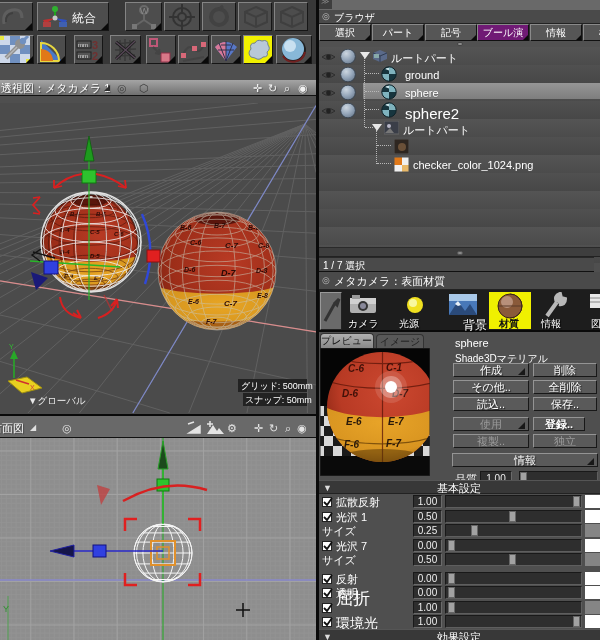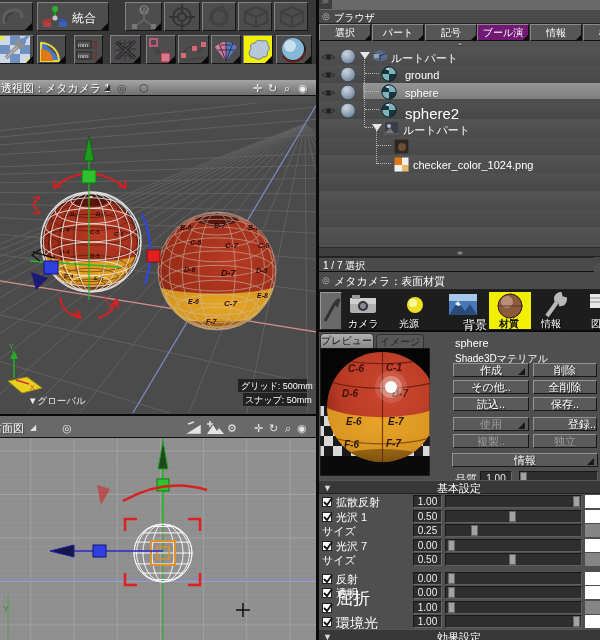--- a/index.html
+++ b/index.html
@@ -899,21 +899,21 @@
 </svg>
 <span class="abs" style="left:136px;top:337px;color:#fff;font-size:11px">sphere</span>
 <span class="abs" style="left:136px;top:352px;color:#fff;font-size:10px">Shade3Dマテリアル</span>
 <div class="abs" style="left:134px;top:363px;width:76px;height:14px;background:#5a5a5a;border-top:1px solid #949494;border-left:1px solid #949494;border-right:1px solid #181818;border-bottom:1px solid #181818;color:#fff;font-size:11px;text-align:center;line-height:13px;text-shadow:1px 1px 1px #222;">作成<div style="position:absolute;right:3px;top:4px;width:0;height:0;border-left:7px solid transparent;border-bottom:7px solid #181818"></div></div>
       <div class="abs" style="left:214px;top:363px;width:64px;height:14px;background:#5a5a5a;border-top:1px solid #949494;border-left:1px solid #949494;border-right:1px solid #181818;border-bottom:1px solid #181818;color:#fff;font-size:11px;text-align:center;line-height:13px;text-shadow:1px 1px 1px #222;">削除</div>
       <div class="abs" style="left:134px;top:380px;width:76px;height:14px;background:#5a5a5a;border-top:1px solid #949494;border-left:1px solid #949494;border-right:1px solid #181818;border-bottom:1px solid #181818;color:#fff;font-size:11px;text-align:center;line-height:13px;text-shadow:1px 1px 1px #222;">その他..</div>
       <div class="abs" style="left:214px;top:380px;width:64px;height:14px;background:#5a5a5a;border-top:1px solid #949494;border-left:1px solid #949494;border-right:1px solid #181818;border-bottom:1px solid #181818;color:#fff;font-size:11px;text-align:center;line-height:13px;text-shadow:1px 1px 1px #222;">全削除</div>
       <div class="abs" style="left:134px;top:397px;width:76px;height:14px;background:#5a5a5a;border-top:1px solid #949494;border-left:1px solid #949494;border-right:1px solid #181818;border-bottom:1px solid #181818;color:#fff;font-size:11px;text-align:center;line-height:13px;text-shadow:1px 1px 1px #222;">読込..</div>
       <div class="abs" style="left:214px;top:397px;width:64px;height:14px;background:#5a5a5a;border-top:1px solid #949494;border-left:1px solid #949494;border-right:1px solid #181818;border-bottom:1px solid #181818;color:#fff;font-size:11px;text-align:center;line-height:13px;text-shadow:1px 1px 1px #222;">保存..</div>
       <div class="abs" style="left:134px;top:417px;width:76px;height:14px;background:#5a5a5a;border-top:1px solid #949494;border-left:1px solid #949494;border-right:1px solid #181818;border-bottom:1px solid #181818;color:#9a9a9a;font-size:11px;text-align:center;line-height:13px;">使用<div style="position:absolute;right:3px;top:4px;width:0;height:0;border-left:7px solid transparent;border-bottom:7px solid #181818"></div></div>
-      <div class="abs" style="left:214px;top:417px;width:64px;height:14px;background:#5a5a5a;border-top:1px solid #949494;border-left:1px solid #949494;border-right:1px solid #181818;border-bottom:1px solid #181818;color:#fff;font-size:11px;text-align:right;line-height:13px;text-shadow:1px 1px 1px #222;">登録..</div>
+      <div class="abs" style="left:214px;top:417px;width:52px;height:14px;background:#5a5a5a;border-top:1px solid #949494;border-left:1px solid #949494;border-right:1px solid #181818;border-bottom:1px solid #181818;color:#fff;font-size:11px;text-align:center;line-height:13px;text-shadow:1px 1px 1px #222;font-weight:bold;">登録..</div>
       <div class="abs" style="left:134px;top:434px;width:76px;height:14px;background:#5a5a5a;border-top:1px solid #949494;border-left:1px solid #949494;border-right:1px solid #181818;border-bottom:1px solid #181818;color:#9a9a9a;font-size:11px;text-align:center;line-height:13px;">複製..</div>
       <div class="abs" style="left:214px;top:434px;width:64px;height:14px;background:#5a5a5a;border-top:1px solid #949494;border-left:1px solid #949494;border-right:1px solid #181818;border-bottom:1px solid #181818;color:#9a9a9a;font-size:11px;text-align:center;line-height:13px;">独立</div>
       <div class="abs" style="left:133px;top:453px;width:146px;height:14px;background:#5a5a5a;border-top:1px solid #949494;border-left:1px solid #949494;border-right:1px solid #181818;border-bottom:1px solid #181818;color:#fff;font-size:11px;text-align:center;line-height:13px;text-shadow:1px 1px 1px #222;">情報<div style="position:absolute;right:3px;top:4px;width:0;height:0;border-left:7px solid transparent;border-bottom:7px solid #181818"></div></div>
 <span class="abs" style="left:136px;top:472px;color:#fff;font-size:11px">品質</span>
 <div class="abs" style="left:161px;top:471px;width:32px;height:14px;background:#2e2e2e;border:1px solid #191919;border-bottom-color:#6a6a6a;border-right-color:#6a6a6a;color:#eee;font-size:10px;text-align:center;line-height:13px">1.00</div>
 <div class="abs" style="left:200px;top:471px;width:79px;height:14px;background:#2e2e2e;border:1px solid #191919;border-bottom-color:#5e5e5e;border-right-color:#5e5e5e"></div>
 <div class="abs" style="left:201px;top:472px;width:7px;height:12px;background:#a2a2a2;border:1px solid #666"></div>
 <div class="abs" style="left:0;top:480px;width:281px;height:14px;background:#383838;border-top:1px solid #555;border-bottom:1px solid #222">
 <span class="abs" style="left:4px;top:2px;color:#ddd;font-size:9px">▼</span>
 <span class="abs" style="left:118px;top:0px;color:#fff;font-size:11px">基本設定</span>

